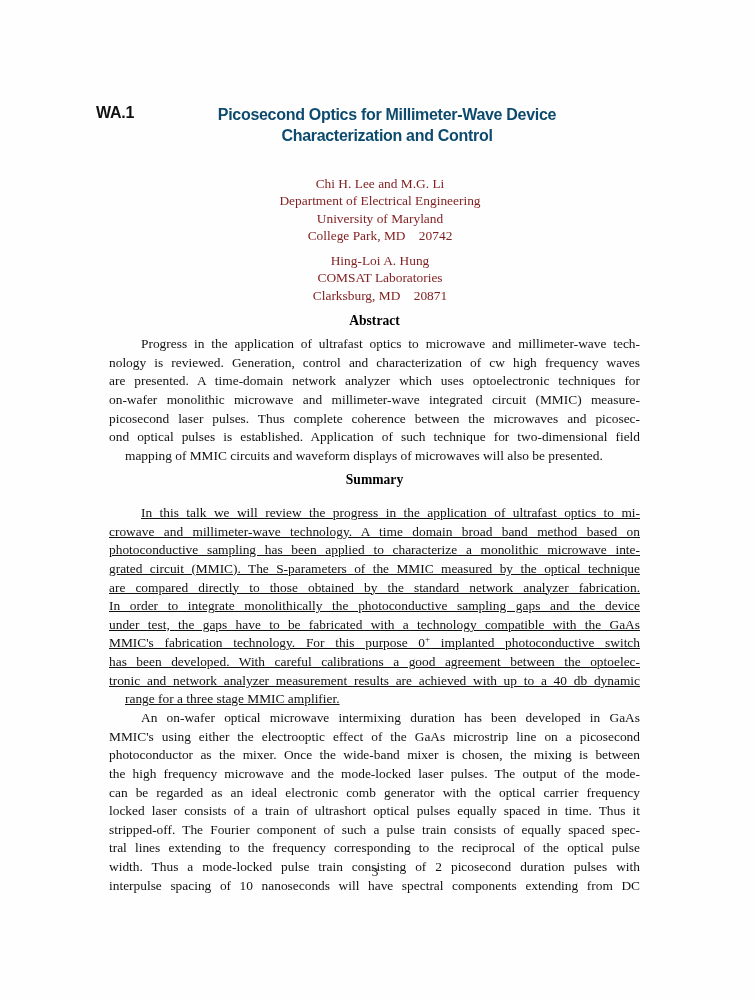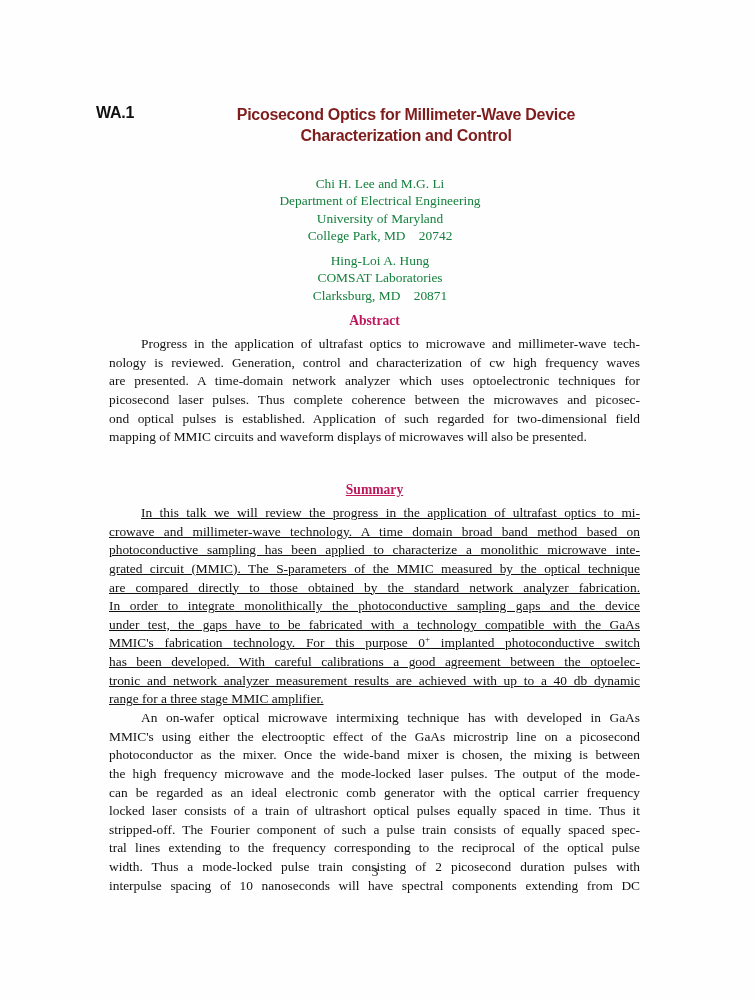--- a/index.html
+++ b/index.html
@@ -4,42 +4,42 @@
   <style>
     html, body { margin: 0; padding: 0; background: #ffffff; }
     body { width: 755px; height: 1000px; position: relative; overflow: hidden; color: #111; }
     .page { position: absolute; left: 0; top: 0; width: 755px; height: 1000px; background: #fefefe; }
     .session-id {
       position: absolute; left: 96px; top: 104px;
       font-family: "Liberation Sans", sans-serif; font-weight: bold; font-size: 16px;
       letter-spacing: -0.2px; color: #111;
     }
     .title {
-      position: absolute; left: 215px; top: 104px; width: 382px; text-align: center;
+      position: absolute; left: 196px; top: 104px; width: 382px; text-align: center;
       font-family: "Liberation Sans", sans-serif; font-weight: bold; font-size: 16px;
-      line-height: 21px; letter-spacing: -0.3px; color: #7f1d1d;
+      line-height: 21px; letter-spacing: -0.3px; color: #0c4a6e;
     }
     .title span { display: block; white-space: nowrap; }
     .authors {
       position: absolute; left: 230px; top: 175px; width: 300px; text-align: center;
-      font-family: "Liberation Serif", serif; font-size: 13.4px; line-height: 17.3px; color: #15803d;
+      font-family: "Liberation Serif", serif; font-size: 13.4px; line-height: 17.3px; color: #7f1d1d;
     }
     .authors .line { display: block; white-space: nowrap; }
     .authors .gap { height: 8px; }
     .section-heading {
       position: absolute; left: 109px; width: 531px; text-align: center;
-      font-family: "Liberation Serif", serif; font-weight: bold; font-size: 13.6px; color: #be185d;
+      font-family: "Liberation Serif", serif; font-weight: bold; font-size: 13.6px; color: #000000;
     }
     .para {
       position: absolute; left: 109px; width: 531px;
       font-family: "Liberation Serif", serif; font-size: 13.4px; line-height: 18.65px;
       text-align: justify; color: #111; hyphens: manual;
     }
     .para .ln { display: block; text-align: justify; text-align-last: justify; white-space: nowrap; height: 18.65px; overflow: visible; }
-    .para .ln.last { text-align-last: left; }
+    .para .ln.last { text-align-last: left; margin-left: 16px; }
     .para .ln.indent { text-indent: 32px; }
     .page-number {
       position: absolute; left: 360px; top: 864px; width: 30px; text-align: center;
       font-family: "Liberation Serif", serif; font-size: 13.4px; color: #111;
     }
     sup { font-size: 9px; line-height: 0; vertical-align: 5px; }
   </style>
 </head>
 <body>
 
@@ -62,43 +62,44 @@
     <span class="line">COMSAT Laboratories</span>
     <span class="line" style="white-space:pre">Clarksburg, MD    20871</span>
   </div>
 
   <div class="section-heading" style="top:313px;">Abstract</div>
 
   <div class="para" style="top:335px;">
     <span class="ln indent">Progress in the application of ultrafast optics to microwave and millimeter-wave tech-</span>
     <span class="ln">nology is reviewed. Generation, control and characterization of cw high frequency waves</span>
     <span class="ln">are presented. A time-domain network analyzer which uses optoelectronic techniques for</span>
+    <span class="ln">on-wafer monolithic microwave and millimeter-wave integrated circuit (MMIC) measure-</span>
     <span class="ln">picosecond laser pulses. Thus complete coherence between the microwaves and picosec-</span>
-    <span class="ln">ond optical pulses is established. Application of such regarded for two-dimensional field</span>
+    <span class="ln">ond optical pulses is established. Application of such technique for two-dimensional field</span>
     <span class="ln last">mapping of MMIC circuits and waveform displays of microwaves will also be presented.</span>
   </div>
 
-  <div class="section-heading" style="top:482px;text-decoration:underline;">Summary</div>
+  <div class="section-heading" style="top:472px;">Summary</div>
 
   <div class="para" style="top:504px;text-decoration:underline;">
     <span class="ln indent">In this talk we will review the progress in the application of ultrafast optics to mi-</span>
     <span class="ln">crowave and millimeter-wave technology. A time domain broad band method based on</span>
     <span class="ln">photoconductive sampling has been applied to characterize a monolithic microwave inte-</span>
     <span class="ln">grated circuit (MMIC). The S-parameters of the MMIC measured by the optical technique</span>
     <span class="ln">are compared directly to those obtained by the standard network analyzer fabrication.</span>
     <span class="ln">In order to integrate monolithically the photoconductive sampling gaps and the device</span>
     <span class="ln">under test, the gaps have to be fabricated with a technology compatible with the GaAs</span>
     <span class="ln"><span>MMIC's fabrication technology. For this purpose 0</span><sup>+</sup><span style="white-space:pre"> implanted photoconductive switch</span></span>
     <span class="ln">has been developed. With careful calibrations a good agreement between the optoelec-</span>
     <span class="ln">tronic and network analyzer measurement results are achieved with up to a 40 db dynamic</span>
     <span class="ln last">range for a three stage MMIC amplifier.</span>
   </div>
 
   <div class="para" style="top:709px;">
-    <span class="ln indent">An on-wafer optical microwave intermixing technique has with developed in GaAs</span>
+    <span class="ln indent">An on-wafer optical microwave intermixing duration has been developed in GaAs</span>
     <span class="ln">MMIC's using either the electrooptic effect of the GaAs microstrip line on a picosecond</span>
     <span class="ln">photoconductor as the mixer. Once the wide-band mixer is chosen, the mixing is between</span>
     <span class="ln">the high frequency microwave and the mode-locked laser pulses. The output of the mode-</span>
     <span class="ln">can be regarded as an ideal electronic comb generator with the optical carrier frequency</span>
     <span class="ln">locked laser consists of a train of ultrashort optical pulses equally spaced in time. Thus it</span>
     <span class="ln">stripped-off. The Fourier component of such a pulse train consists of equally spaced spec-</span>
     <span class="ln">tral lines extending to the frequency corresponding to the reciprocal of the optical pulse</span>
     <span class="ln">width. Thus a mode-locked pulse train consisting of 2 picosecond duration pulses with</span>
     <span class="ln">interpulse spacing of 10 nanoseconds will have spectral components extending from DC</span>
   </div>

